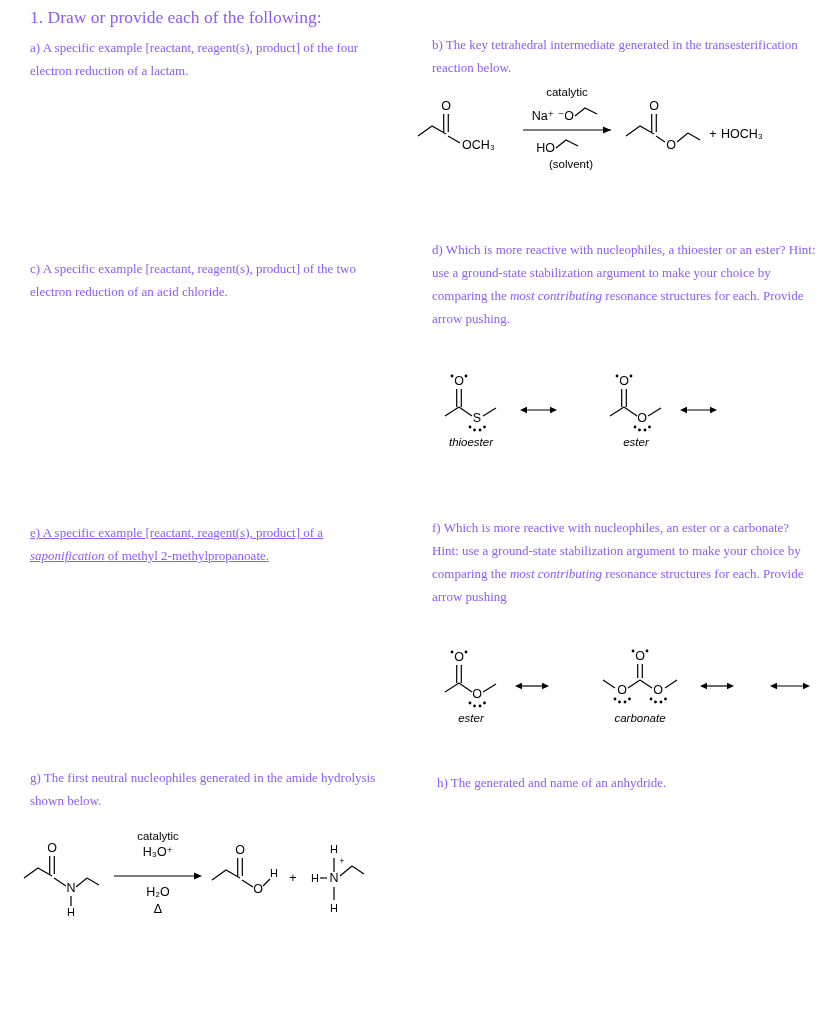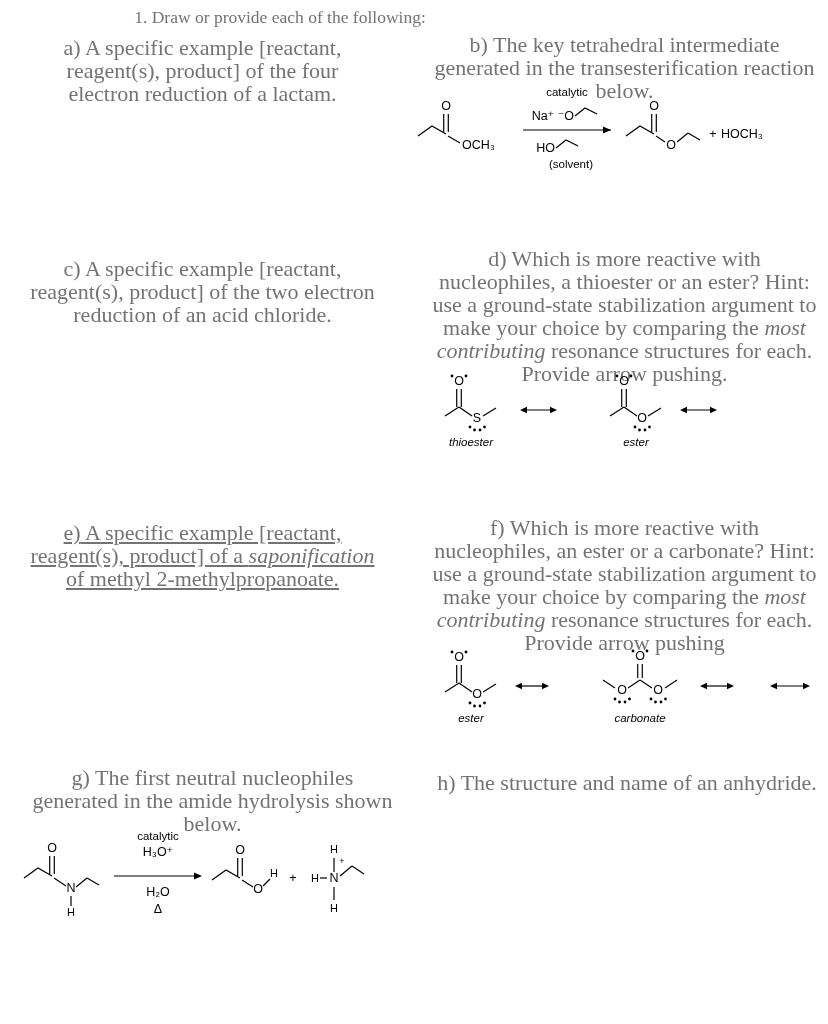--- a/index.html
+++ b/index.html
@@ -1,25 +1,24 @@
 <!DOCTYPE html>
 <html><head>
 <meta charset="utf-8">
 <style>
   * { margin:0; padding:0; box-sizing:border-box; }
   html,body { background:#ffffff; }
   .page {
     position:relative; width:828px; height:1024px;
-    background:#ffffff; color:#737373;
+    background:#ffffff; color:#8b5cf6;
     font-family:"Liberation Serif", serif;
     overflow:hidden;
-    text-align:center;
   }
   .block { position:absolute; }
-  .para { font-size:22px; line-height:23px; }
+  .para { font-size:13px; line-height:23px; }
   .title-text { font-size:17.5px; line-height:23px; }
   .ital { font-style:italic; }
   svg.chem { position:absolute; overflow:visible; }
   .chem line, .chem polyline { stroke:#000; stroke-width:1.2; fill:none; }
   .chem polygon { fill:#000; stroke:none; }
   .chem circle { fill:#000; stroke:none; }
   .chem text {
     font-family:"Liberation Sans","DejaVu Sans",sans-serif;
     fill:#000;
   }
@@ -86,21 +85,21 @@
     <text class="atom" x="313" y="64" text-anchor="start">HOCH₃</text>
   </svg>
 
   <div class="block" style="left:30px; top:241px; width:345px;margin-top:16px;">
     <p class="para">
       <span>c)</span>
       <span>A specific example [reactant, reagent(s), product] of the two electron reduction of an acid chloride.</span>
     </p>
   </div>
 
-  <div class="block" style="left:432px; top:247px; width:385px;">
+  <div class="block" style="left:432px; top:238px; width:385px;">
     <p class="para">
       <span>d)</span>
       <span>Which is more reactive with nucleophiles, a thioester or an ester? Hint: use a ground-state stabilization argument to make your choice by comparing the </span><i class="ital">most contributing</i><span> resonance structures for each. Provide arrow pushing.</span>
     </p>
   </div>
 
   <svg class="chem" style="left:425px; top:364px;" width="310" height="88" viewBox="0 0 310 88">
     <g>
       <line x1="20" y1="52" x2="34" y2="43"></line>
       <line x1="31.7" y1="43" x2="31.7" y2="25"></line>
@@ -284,17 +283,17 @@
       <line x1="318" y1="67" x2="318" y2="80"></line>
       <text class="small-atom" x="318" y="92" text-anchor="middle">H</text>
       <line x1="324" y1="56" x2="336" y2="46"></line>
       <line x1="336" y1="46" x2="348" y2="54"></line>
     </g>
   </svg>
 
   <div class="block" style="left:437px; top:771px; width:380px;">
     <p class="para">
       <span>h)</span>
-      <span>The structure and name of an anhydride.</span>
+      <span>The generated and name of an anhydride.</span>
     </p>
   </div>
 
 </div>
 
 </body></html>

